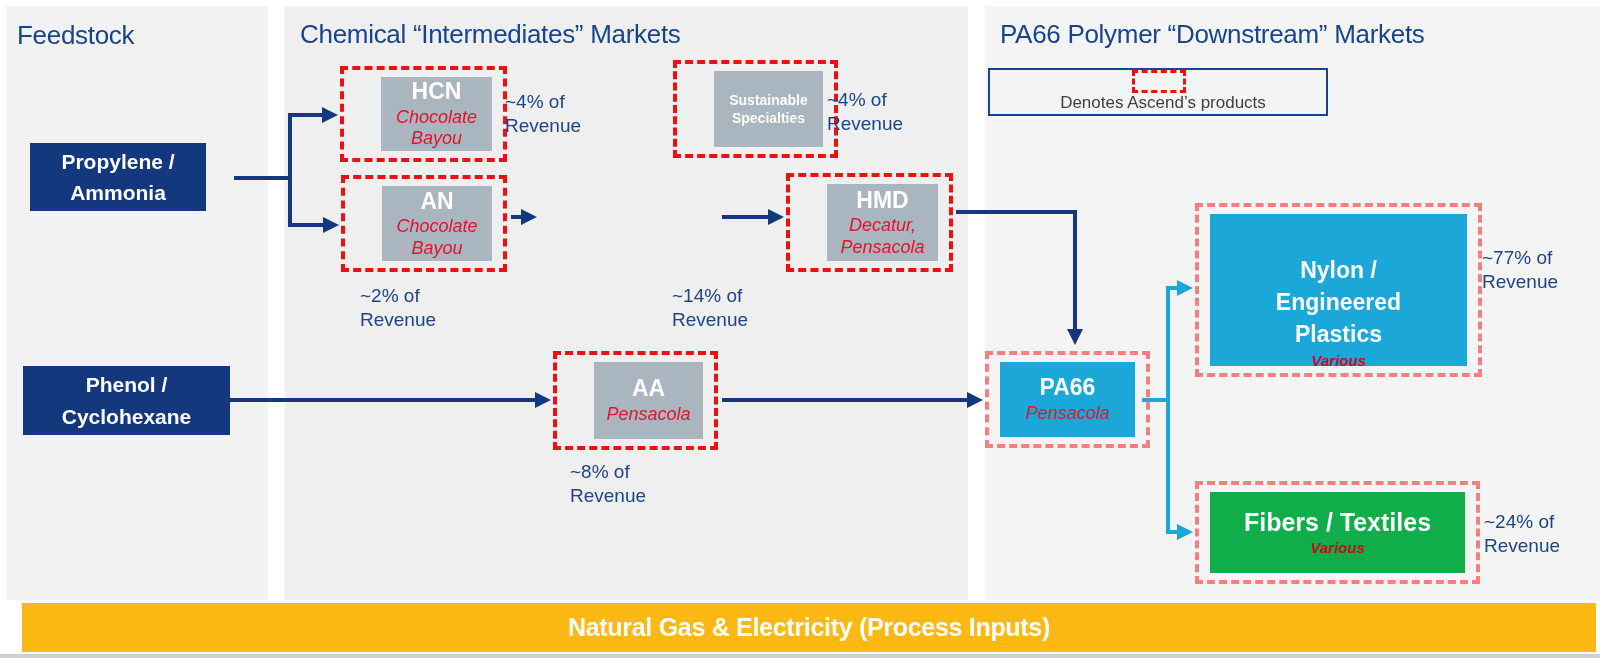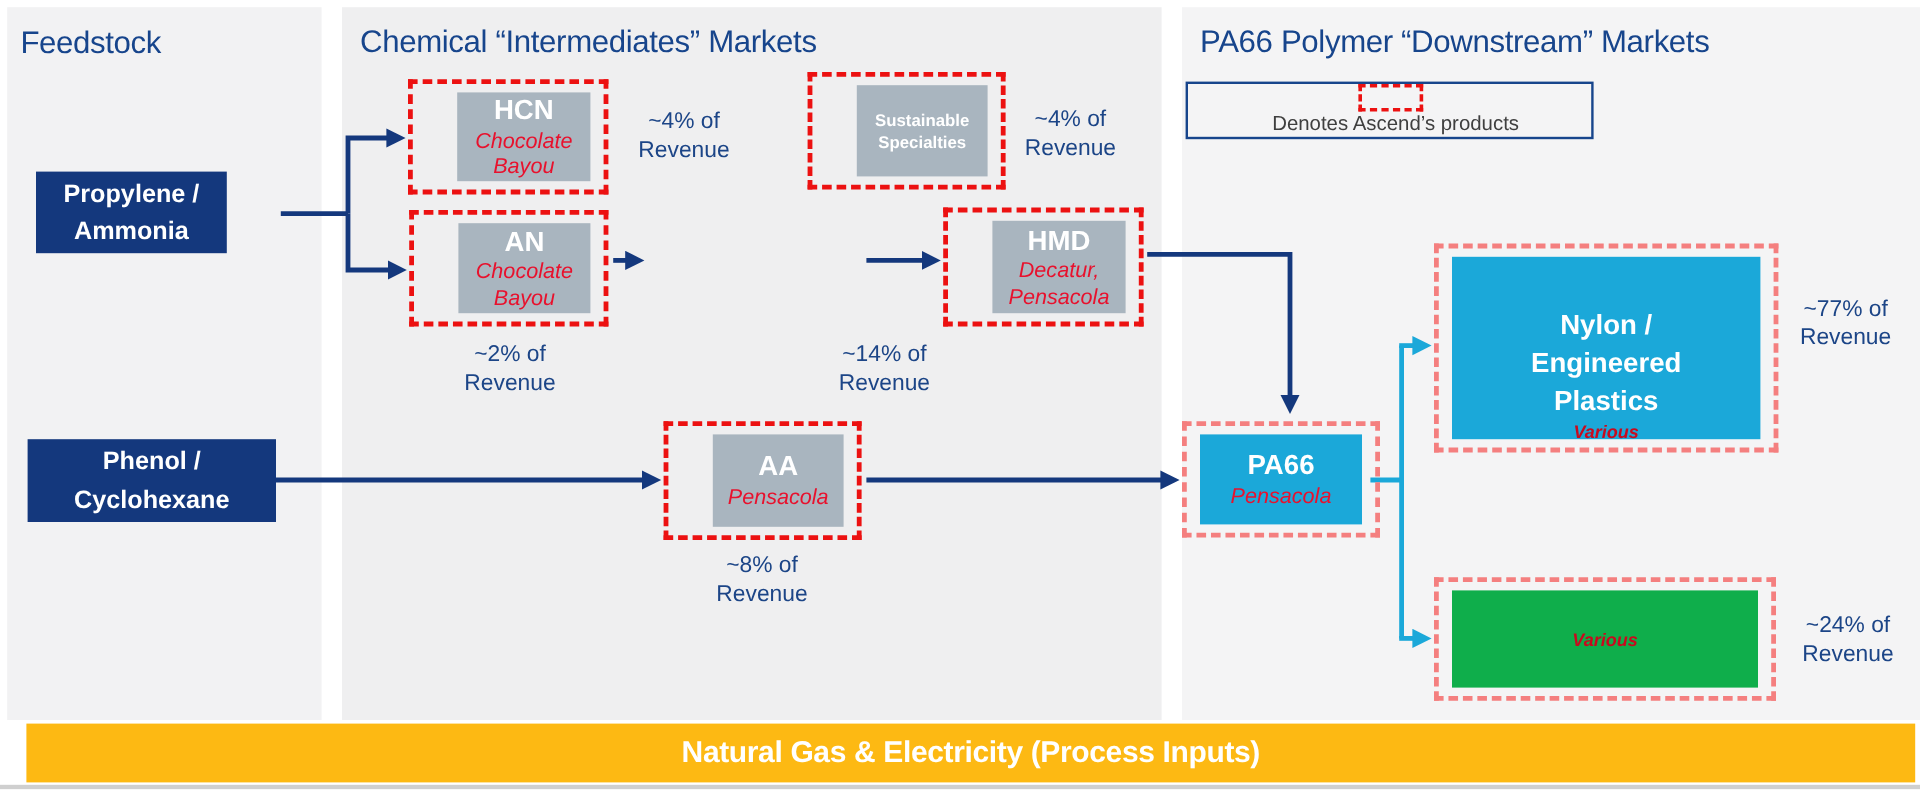--- a/index.html
+++ b/index.html
@@ -21,21 +21,21 @@
   #title-feedstock    { left:17px;   top:20px; }
   #title-intermediates{ left:300px;  top:19px; }
   #title-downstream   { left:1000px; top:19px; }
 
   .feed-box {
     position:absolute; background:var(--navy); color:#ffffff;
     font-weight:bold; font-size:21px; line-height:1.5;
     display:flex; align-items:center; justify-content:center;
     text-align:center; white-space:pre-line;
   }
-  #feed-propylene { left:30px; top:143px; width:159px; height:68px; }
+  #feed-propylene { left:30px; top:143px; width:176px; height:68px; }
   #feed-phenol    { left:23px; top:366px; width:207px; height:69px; }
 
   .dashed-wrap { position:absolute; border:4px dashed var(--red); }
   .dashed-wrap.salmon { border-color:var(--salmon); }
   .inner-box {
     position:absolute; inset:7px 11px;
     display:flex; flex-direction:column; align-items:center; justify-content:center;
     text-align:center;
   }
   .inner-box.graybox  { background:var(--graybox);margin-left:26px; }
@@ -54,21 +54,21 @@
   #wrap-an   { left:341px; top:175px; width:166px; height:97px; }
   #wrap-adn  { left:555px; top:173px; width:163px; height:99px; }
   #wrap-hmd  { left:786px; top:173px; width:167px; height:99px; }
   #wrap-aa   { left:553px; top:351px; width:165px; height:99px; }
   #wrap-pa66 { left:985px; top:351px; width:165px; height:97px; }
   #wrap-nylon{ left:1195px; top:203px; width:287px; height:174px; }
   #wrap-fibers{ left:1195px; top:481px; width:285px; height:103px; }
 
   .rev {
     position:absolute; color:var(--navy-text); font-size:19px; line-height:1.25;
-    text-align:center; white-space:pre-line; width:130px;
+    white-space:pre-line; width:130px;
   }
   #rev-hcn   { left:505px;  top:90px;  }
   #rev-sus   { left:827px;  top:88px;  }
   #rev-an    { left:360px;  top:284px; }
   #rev-adn   { left:672px;  top:284px; }
   #rev-aa    { left:570px;  top:460px; }
   #rev-nylon { left:1482px; top:246px; width:112px; }
   #rev-fibers{ left:1484px; top:510px; width:112px; }
 
   .legend {
@@ -181,20 +181,21 @@
   <div class="dashed-wrap salmon" id="wrap-nylon">
     <div class="inner-box cyanbox">
       <div class="node-name big3">Nylon /
 Engineered
 Plastics</div>
       <div class="node-loc bold">Various</div>
     </div>
   </div>
   <div class="dashed-wrap salmon" id="wrap-fibers">
     <div class="inner-box greenbox">
+      <div class="node-name big">Fibers / Textiles</div>
       <div class="node-loc bold">Various</div>
     </div>
   </div>
 
   <div class="rev" id="rev-hcn">~4% of
 Revenue</div>
   <div class="rev" id="rev-sus">~4% of
 Revenue</div>
   <div class="rev" id="rev-an">~2% of
 Revenue</div>

